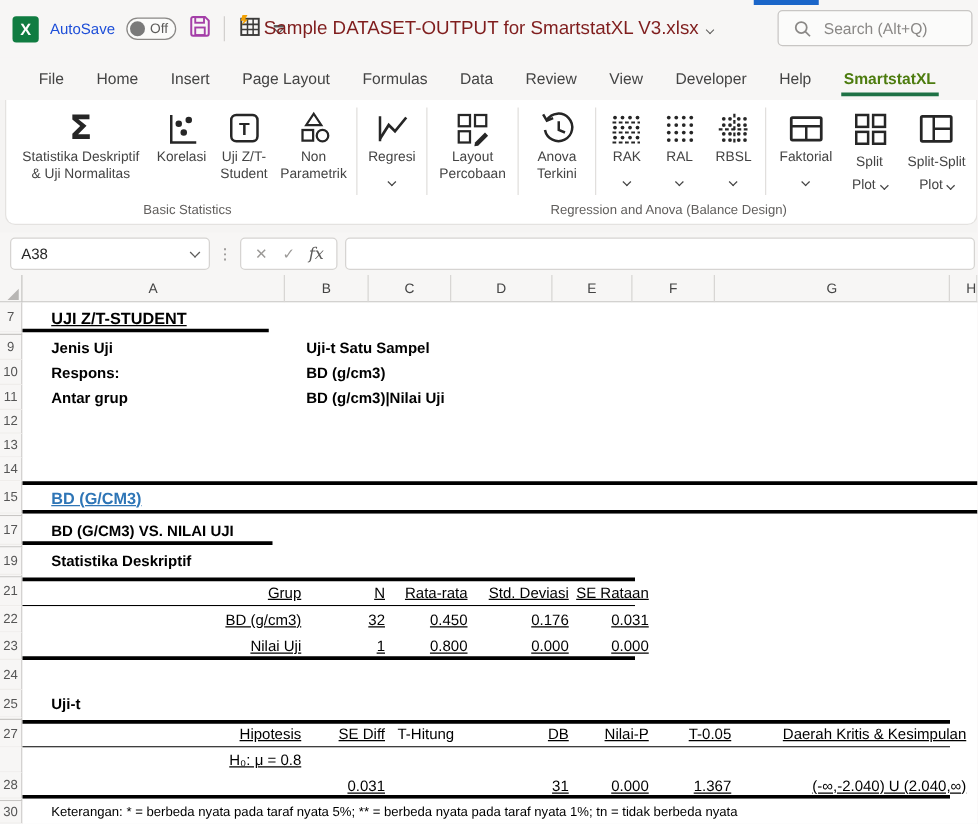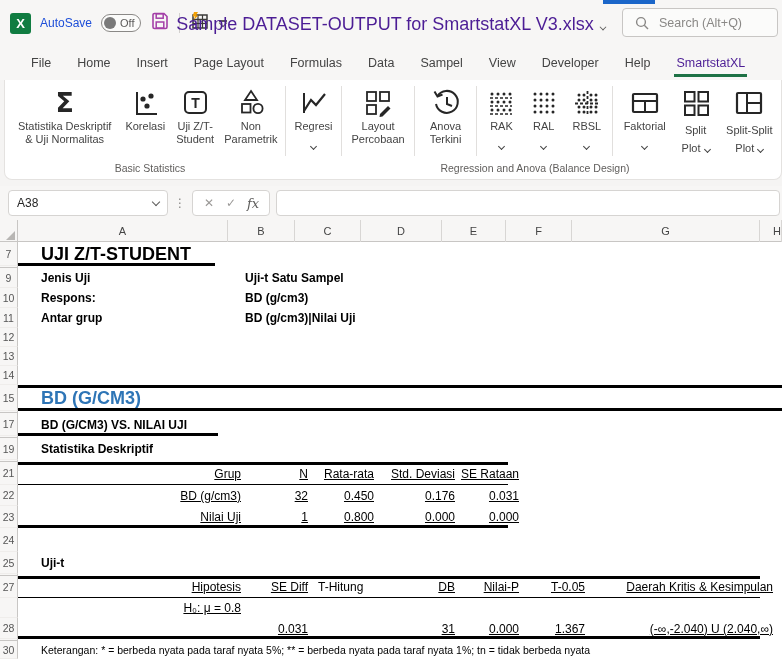--- a/index.html
+++ b/index.html
@@ -15,32 +15,32 @@
   .autosave-lbl { font-size:12px; color:#1d4ed8; }
   .toggle { width:40px; height:18px; border:1px solid #8A8886; border-radius:9px; display:flex; align-items:center;
     padding:0 4px 0 2px; gap:4px; background:#FBFBFA; }
   .toggle-knob { width:12px; height:12px; border-radius:50%; background:#7A7A7A; }
   .toggle-txt { font-size:11px; color:#5C5B5A; }
   .qat-sep { width:1px; height:20px; background:#D2D0CE; }
   .chev { display:inline-block; width:6px; height:6px; border-right:1.4px solid #5C5B5A; border-bottom:1.4px solid #5C5B5A;
     transform:rotate(45deg); margin-top:-3px; }
   .qat-chev { display:flex; flex-direction:column; align-items:center; gap:1px; }
   .qat-chev .bar { width:8px; height:1.5px; background:#5C5B5A; }
-  .doc-title { position:absolute; left:0; right:0; top:14px; text-align:center; font-size:18px; color:#4c1d95; }
+  .doc-title { position:absolute; left:0; right:0; top:14px; text-align:center; font-size:15px; color:#7f1d1d; }
   .doc-title .chev { margin-left:6px; transform:rotate(45deg) scale(.8); }
   .search-box { position:absolute; right:4px; top:8px; width:156px; height:29px; border:1px solid #C8C6C4;
     border-radius:4px; background:#FBFBFA; display:flex; align-items:center; gap:10px; padding:0 12px;
     color:#8A8886; font-size:12.5px; }
   .blue-sliver { position:absolute; left:603px; top:0; width:52px; height:4px; background:#1B66C9; }
 
   
   #menubar { position:absolute; left:0; top:46px; width:782px; height:34px; background:#F7F6F5;
     display:flex; align-items:flex-end; padding:0 0 2px 18px; gap:0; }
   .mtab { font-size:12.5px; color:#444; padding:6px 13px 8px 13px; position:relative; white-space:nowrap; }
-  .mtab.active { font-weight:normal; color:#4c1d95; }
+  .mtab.active { font-weight:bold; color:#4d7c0f; }
   .mtab.active::after { content:""; position:absolute; left:11px; right:11px; bottom:1px; height:3px; background:#1E7145; }
 
   
   #ribbon { position:absolute; left:4px; top:80px; width:778px; height:100px; background:#FFFFFF;
     border:1px solid #E4E2E0; border-top:none; border-radius:0 0 8px 8px; }
   .rb-row { position:absolute; left:4px; top:4px; right:0; height:76px; display:flex; align-items:flex-start; }
   .rb-btn { display:flex; flex-direction:column; align-items:center; padding-top:2px; height:76px; }
   .rb-icon { height:34px; display:flex; align-items:center; justify-content:center; color:#262626; }
   .rb-label { font-size:11px; line-height:13px; color:#444; text-align:center; white-space:pre-line; }
   .rb-chevrow { margin-top:2px; }
@@ -86,21 +86,21 @@
   .row { position:relative; display:flex; }
   .rh { width:18px; flex:none; background:#F7F6F5; border-right:1px solid #C8C6C4; border-bottom:1px solid #EFEDEB;
     font-size:10.5px; color:#555; display:flex; align-items:center; justify-content:center; }
   .rgap { height:2px; }
   .rgap .rh { border-bottom:1px solid #C8C6C4; }
   .rc { position:relative; flex:1; background:#fff; }
   .cell { position:absolute; top:0; bottom:0; display:flex; align-items:center; padding:0 5px;
     font-size:12px; color:#000; white-space:nowrap; }
   .cell.right { justify-content:flex-end;text-decoration:underline; }
   .bold { font-weight:bold; }
-  .t13 { font-size:18px; }
+  .t13 { font-size:13px;text-decoration:underline; }
   .blue { color:#2E75B6; }
   .red { color:#FF0000; }
   .cval { left:222px; width:420px; }
   .note { font-size:10.5px; }
   .rule { position:absolute; background:#000; }
 
   .h24{height:24px}.h20{height:20px}.h19{height:19px}.h26{height:26px}.h23{height:23px}
   .h22{height:22px}.h21{height:21px}.h18{height:18px}
 </style>
 </head>
@@ -152,21 +152,21 @@
     </div>
   </div>
 
   <div id="menubar">
     <span class="mtab">File</span>
     <span class="mtab">Home</span>
     <span class="mtab">Insert</span>
     <span class="mtab">Page Layout</span>
     <span class="mtab">Formulas</span>
     <span class="mtab">Data</span>
-    <span class="mtab">Sampel</span>
+    <span class="mtab">Review</span>
     <span class="mtab">View</span>
     <span class="mtab">Developer</span>
     <span class="mtab">Help</span>
     <span class="mtab active">SmartstatXL</span>
   </div>
 
   <div id="ribbon">
     <div class="rb-row">
 
       <div class="rb-btn" style="width:116px">

